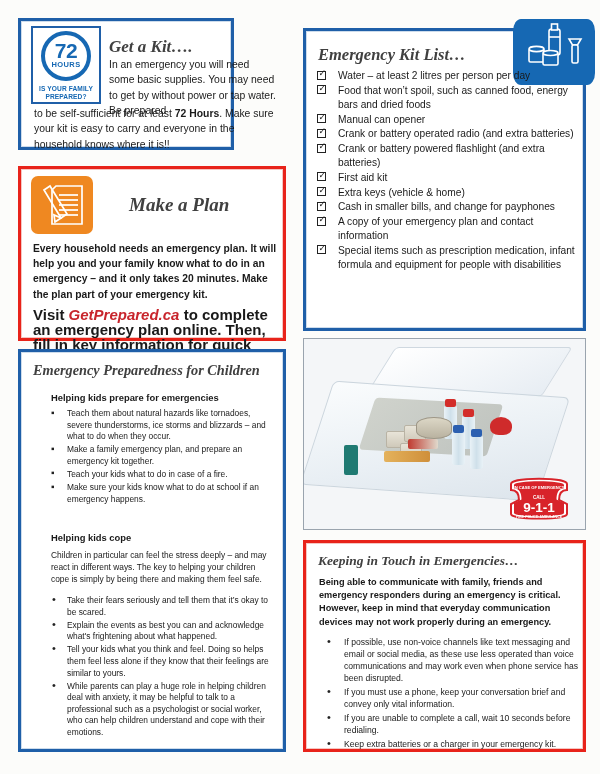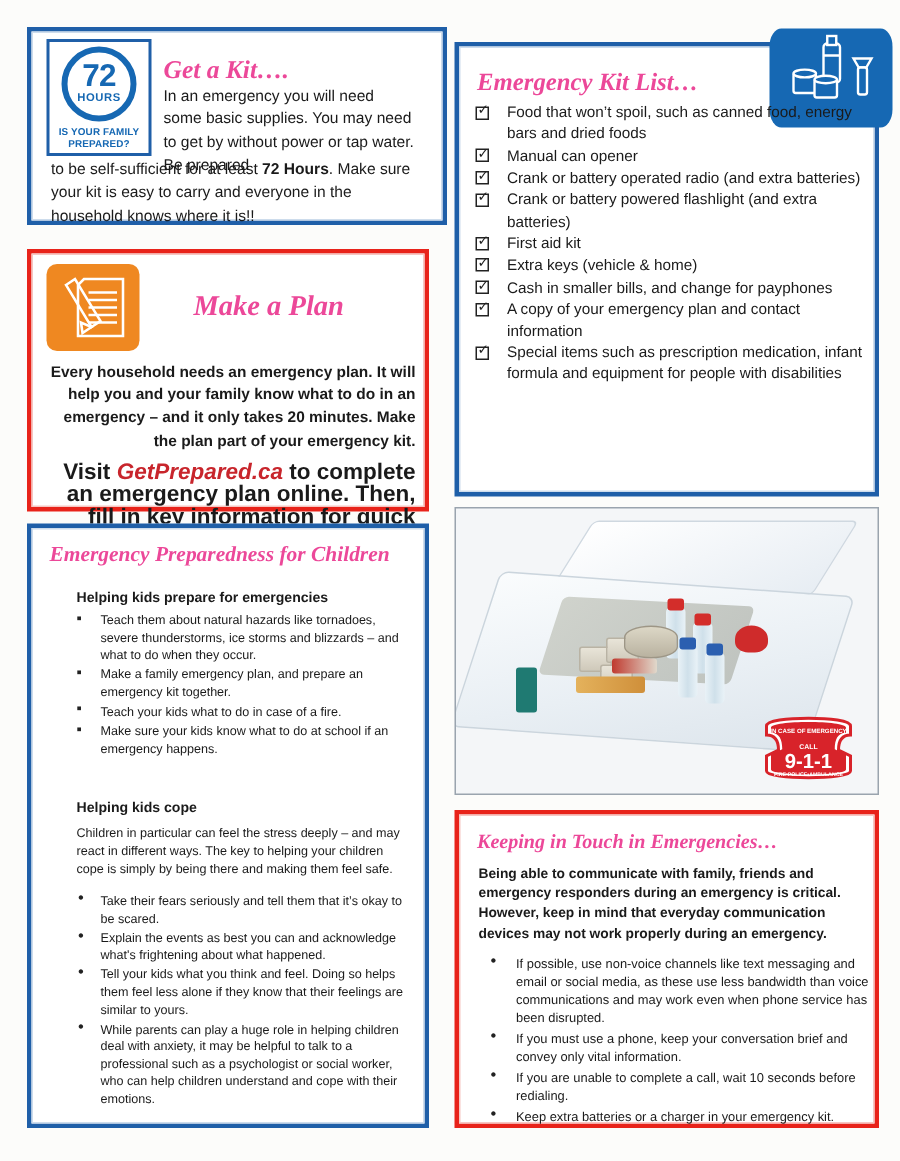--- a/index.html
+++ b/index.html
@@ -40,25 +40,25 @@
     border: 1px solid #9aa4ae;
     background: #f4f6f8;
     overflow: hidden;
     padding-left: 16px;
   }
 
   .heading {
     font-family: "Liberation Serif", serif;
     font-weight: bold;
     font-style: italic;
-    color: #ec4899;
-  }
-
-  
-  #box-get-kit { left: 18px; top: 18px; width: 280px; height: 132px; }
+    color: #404040;
+  }
+
+  
+  #box-get-kit { left: 18px; top: 18px; width: 216px; height: 132px; }
   #logo-72 {
     position: absolute;
     left: 10px; top: 5px;
     width: 70px; height: 78px;
     border: 2px solid #1f5fa8;
     background: #fff;
     box-sizing: border-box;
     text-align: center;
   }
   #logo-circle {
@@ -155,21 +155,21 @@
     color: #222;
   }
   .checkbox::after {
     content: "✓";
     position: absolute;
     left: 0.4px; top: -1.4px;
     font-size: 9px;
   }
 
   
-  #box-make-plan { left: 18px; top: 166px; width: 268px; height: 175px; text-align: right; }
+  #box-make-plan { left: 18px; top: 166px; width: 268px; height: 175px; }
   #plan-icon {
     position: absolute;
     left: 10px; top: 7px;
     width: 62px; height: 58px;
     background: #ef8821;
     border-radius: 7px;
   }
   #plan-title {
     position: absolute;
     left: 108px; top: 25px;
@@ -367,20 +367,21 @@
           <ellipse cx="23.5" cy="30" rx="7.5" ry="2.6" fill="#1668b3"></ellipse>
           <rect x="30" y="34" width="15" height="12" rx="1.5" fill="#1668b3"></rect>
           <ellipse cx="37.5" cy="34" rx="7.5" ry="2.5" fill="#1668b3"></ellipse>
           <path d="M56 20 l12 0 l-3.5 6 l-5 0 z" fill="#1668b3"></path>
           <rect x="59" y="26" width="6" height="18" rx="1.5" fill="#1668b3"></rect>
         </g>
       </svg>
     </div>
     <div class="heading" id="kitlist-title">Emergency Kit List…</div>
     <ul id="kit-items">
+      <li><span class="checkbox"></span><span>Water – at least 2 litres per person per day</span></li>
       <li><span class="checkbox"></span><span>Food that won’t spoil, such as canned food, energy bars and dried foods</span></li>
       <li><span class="checkbox"></span><span>Manual can opener</span></li>
       <li><span class="checkbox"></span><span>Crank or battery operated radio (and extra batteries)</span></li>
       <li><span class="checkbox"></span><span>Crank or battery powered flashlight (and extra batteries)</span></li>
       <li><span class="checkbox"></span><span>First aid kit</span></li>
       <li><span class="checkbox"></span><span>Extra keys (vehicle &amp; home)</span></li>
       <li><span class="checkbox"></span><span>Cash in smaller bills, and change for payphones</span></li>
       <li><span class="checkbox"></span><span>A copy of your emergency plan and contact information</span></li>
       <li><span class="checkbox"></span><span>Special items such as prescription medication, infant formula and equipment for people with disabilities</span></li>
     </ul>
@@ -457,20 +458,20 @@
         <text x="36" y="38" font-family="Liberation Sans, sans-serif" font-size="13.5" font-weight="bold" fill="#ffffff" text-anchor="middle">9-1-1</text>
         <text x="36" y="43.5" font-family="Liberation Sans, sans-serif" font-size="3.5" font-weight="bold" fill="#ffffff" text-anchor="middle">FIRE•POLICE•AMBULANCE</text>
       </g>
     </svg>
   </div>
 
   <div class="panel panel-red" id="box-keeping">
     <div class="heading" id="keeping-title">Keeping in Touch in Emergencies…</div>
     <div id="keeping-intro">Being able to communicate with family, friends and emergency responders during an emergency is critical.  However, keep in mind that everyday communication devices may not work properly during an emergency.</div>
     <ul class="bullets rd" id="keeping-list">
-      <li><span>If possible, use non-voice channels like text messaging and email or social media, as these use less bandwidth than voice communications and may work even when phone service has been disrupted.</span></li>
+      <li><span>If possible, use non-voice channels like text messaging and email or social media, as these use less operated than voice communications and may work even when phone service has been disrupted.</span></li>
       <li><span>If you must use a phone, keep your conversation brief and convey only vital information.</span></li>
       <li><span>If you are unable to complete a call, wait 10 seconds before redialing.</span></li>
       <li><span>Keep extra batteries or a charger in your emergency kit.</span></li>
     </ul>
   </div>
 
 </div>
 
 </body></html>

